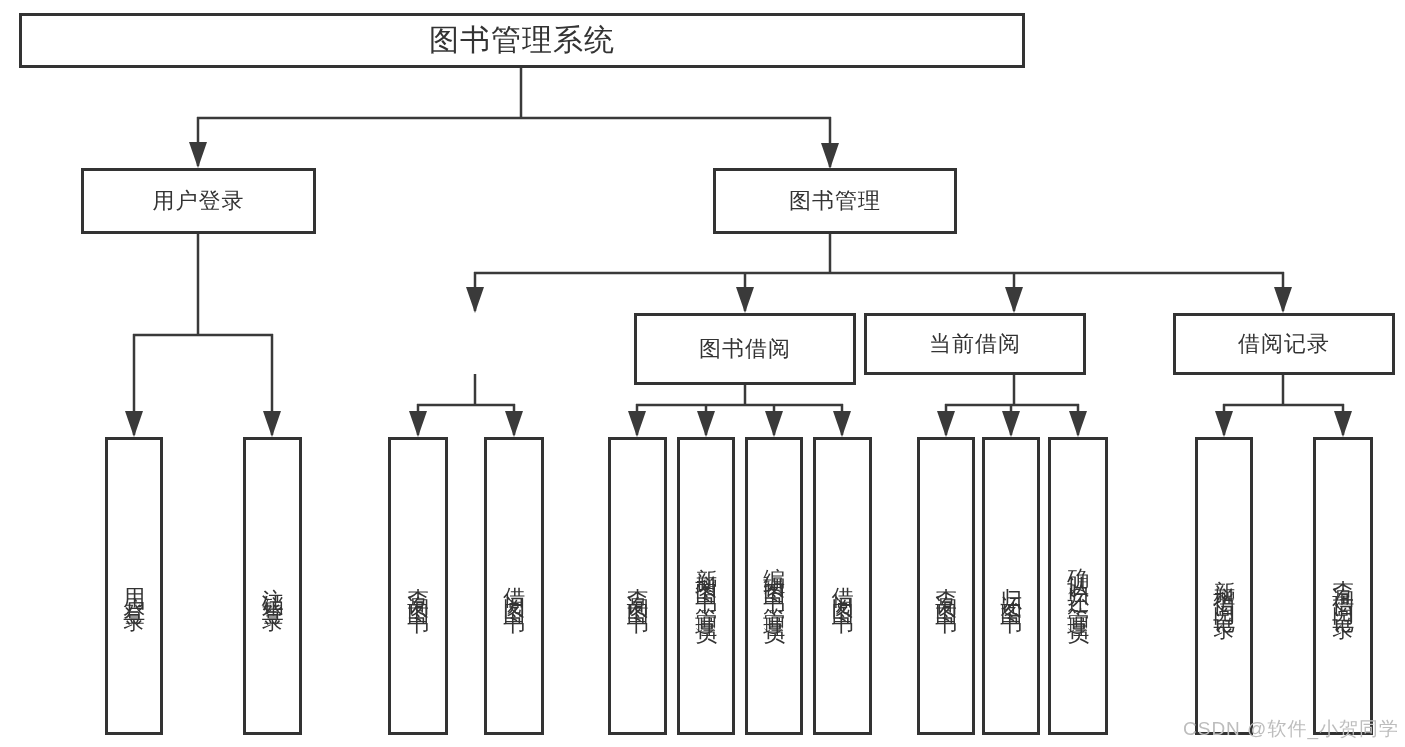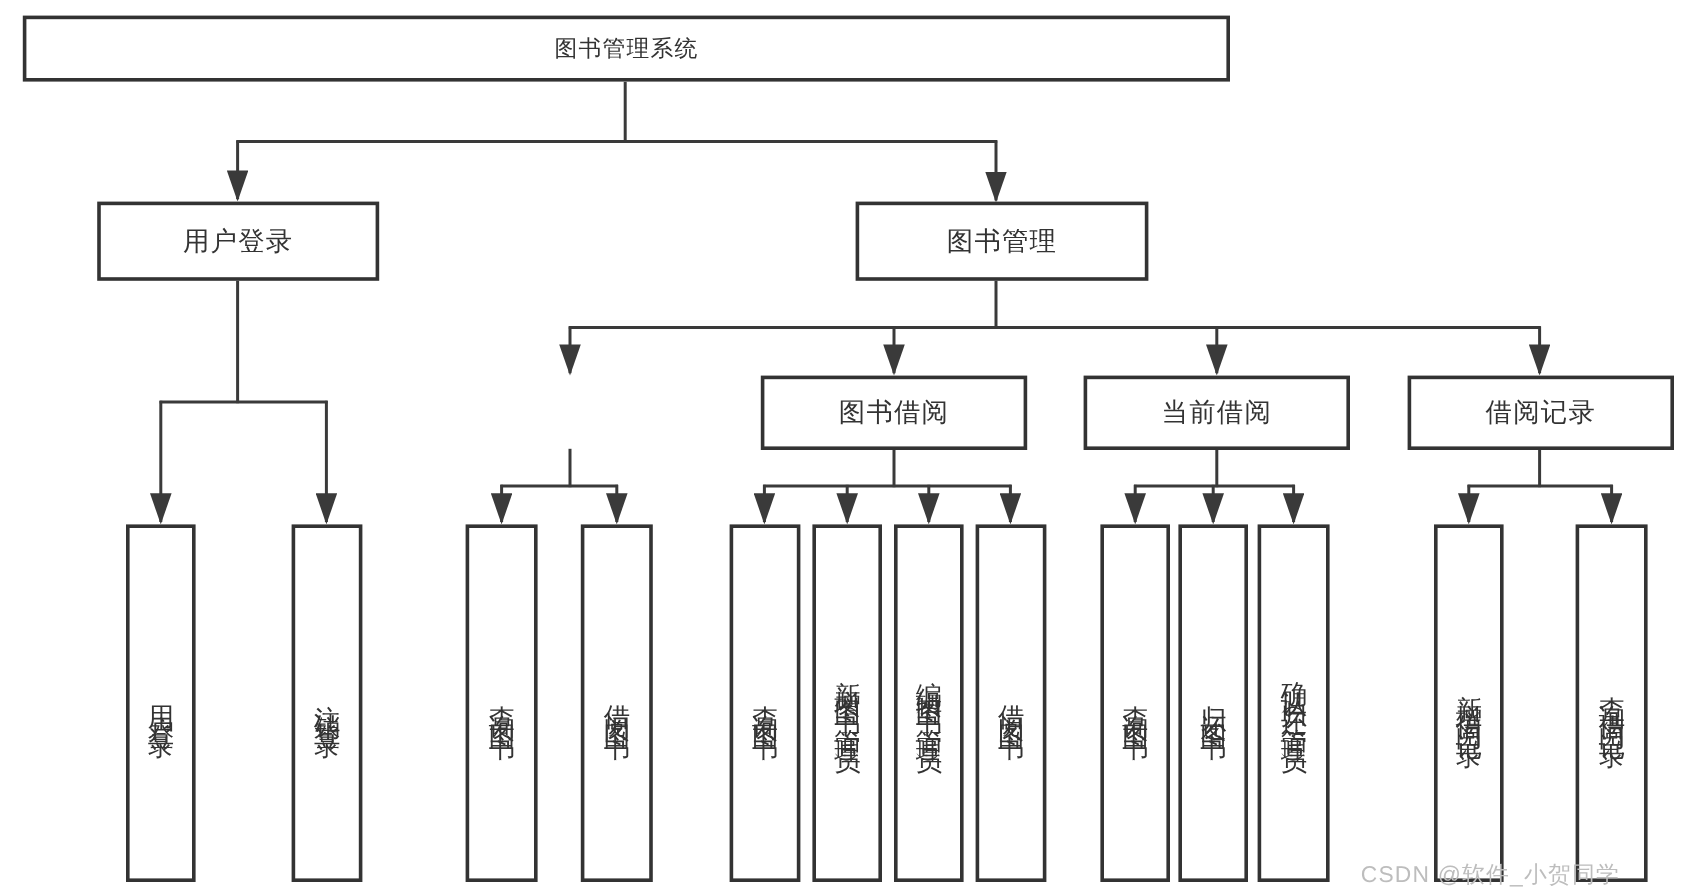--- a/index.html
+++ b/index.html
@@ -23,32 +23,32 @@
     border: 3px solid #333333;
     background: #ffffff;
     display: flex;
     align-items: center;
     justify-content: center;
     color: #333333;
     font-size: 22px;
     letter-spacing: 1px;
     white-space: nowrap;
   }
-  .root-box  { font-size: 19px; justify-content: center; }
+  .root-box  { font-size: 30px; justify-content: center; }
   .leaf .vtext {
     writing-mode: vertical-rl;
     text-orientation: mixed;
     letter-spacing: 8px;
     line-height: 1.2;
     font-size: 22px;
     color: #333333;
   }
   .watermark {
     position: absolute;
-    left: 1134px;
+    left: 1183px;
     top: 716px;
     font-size: 19px;
     color: #bdbdbd;
     letter-spacing: 1px;
     z-index: 5;
     white-space: nowrap;
   }
 </style>
 </head>
 <body>
@@ -109,24 +109,24 @@
     <span>图书管理系统</span>
   </div>
 
   <div class="box" style="left:81px; top:168px; width:235px; height:66px;">
     <span>用户登录</span>
   </div>
   <div class="box" style="left:713px; top:168px; width:244px; height:66px;">
     <span>图书管理</span>
   </div>
 
-  <div class="box" style="left:634px; top:313px; width:222px; height:62px;">
+  <div class="box" style="left:634px; top:313px; width:222px; height:72px;">
     <span>图书借阅</span>
   </div>
-  <div class="box" style="left:903px; top:313px; width:222px; height:62px;">
+  <div class="box" style="left:864px; top:313px; width:222px; height:62px;">
     <span>当前借阅</span>
   </div>
   <div class="box" style="left:1173px; top:313px; width:222px; height:62px;">
     <span>借阅记录</span>
   </div>
 
   <div class="box leaf" style="left:105px; top:437px; width:58px; height:298px;">
     <span class="vtext">用户登录</span>
   </div>
   <div class="box leaf" style="left:243px; top:437px; width:59px; height:298px;">

